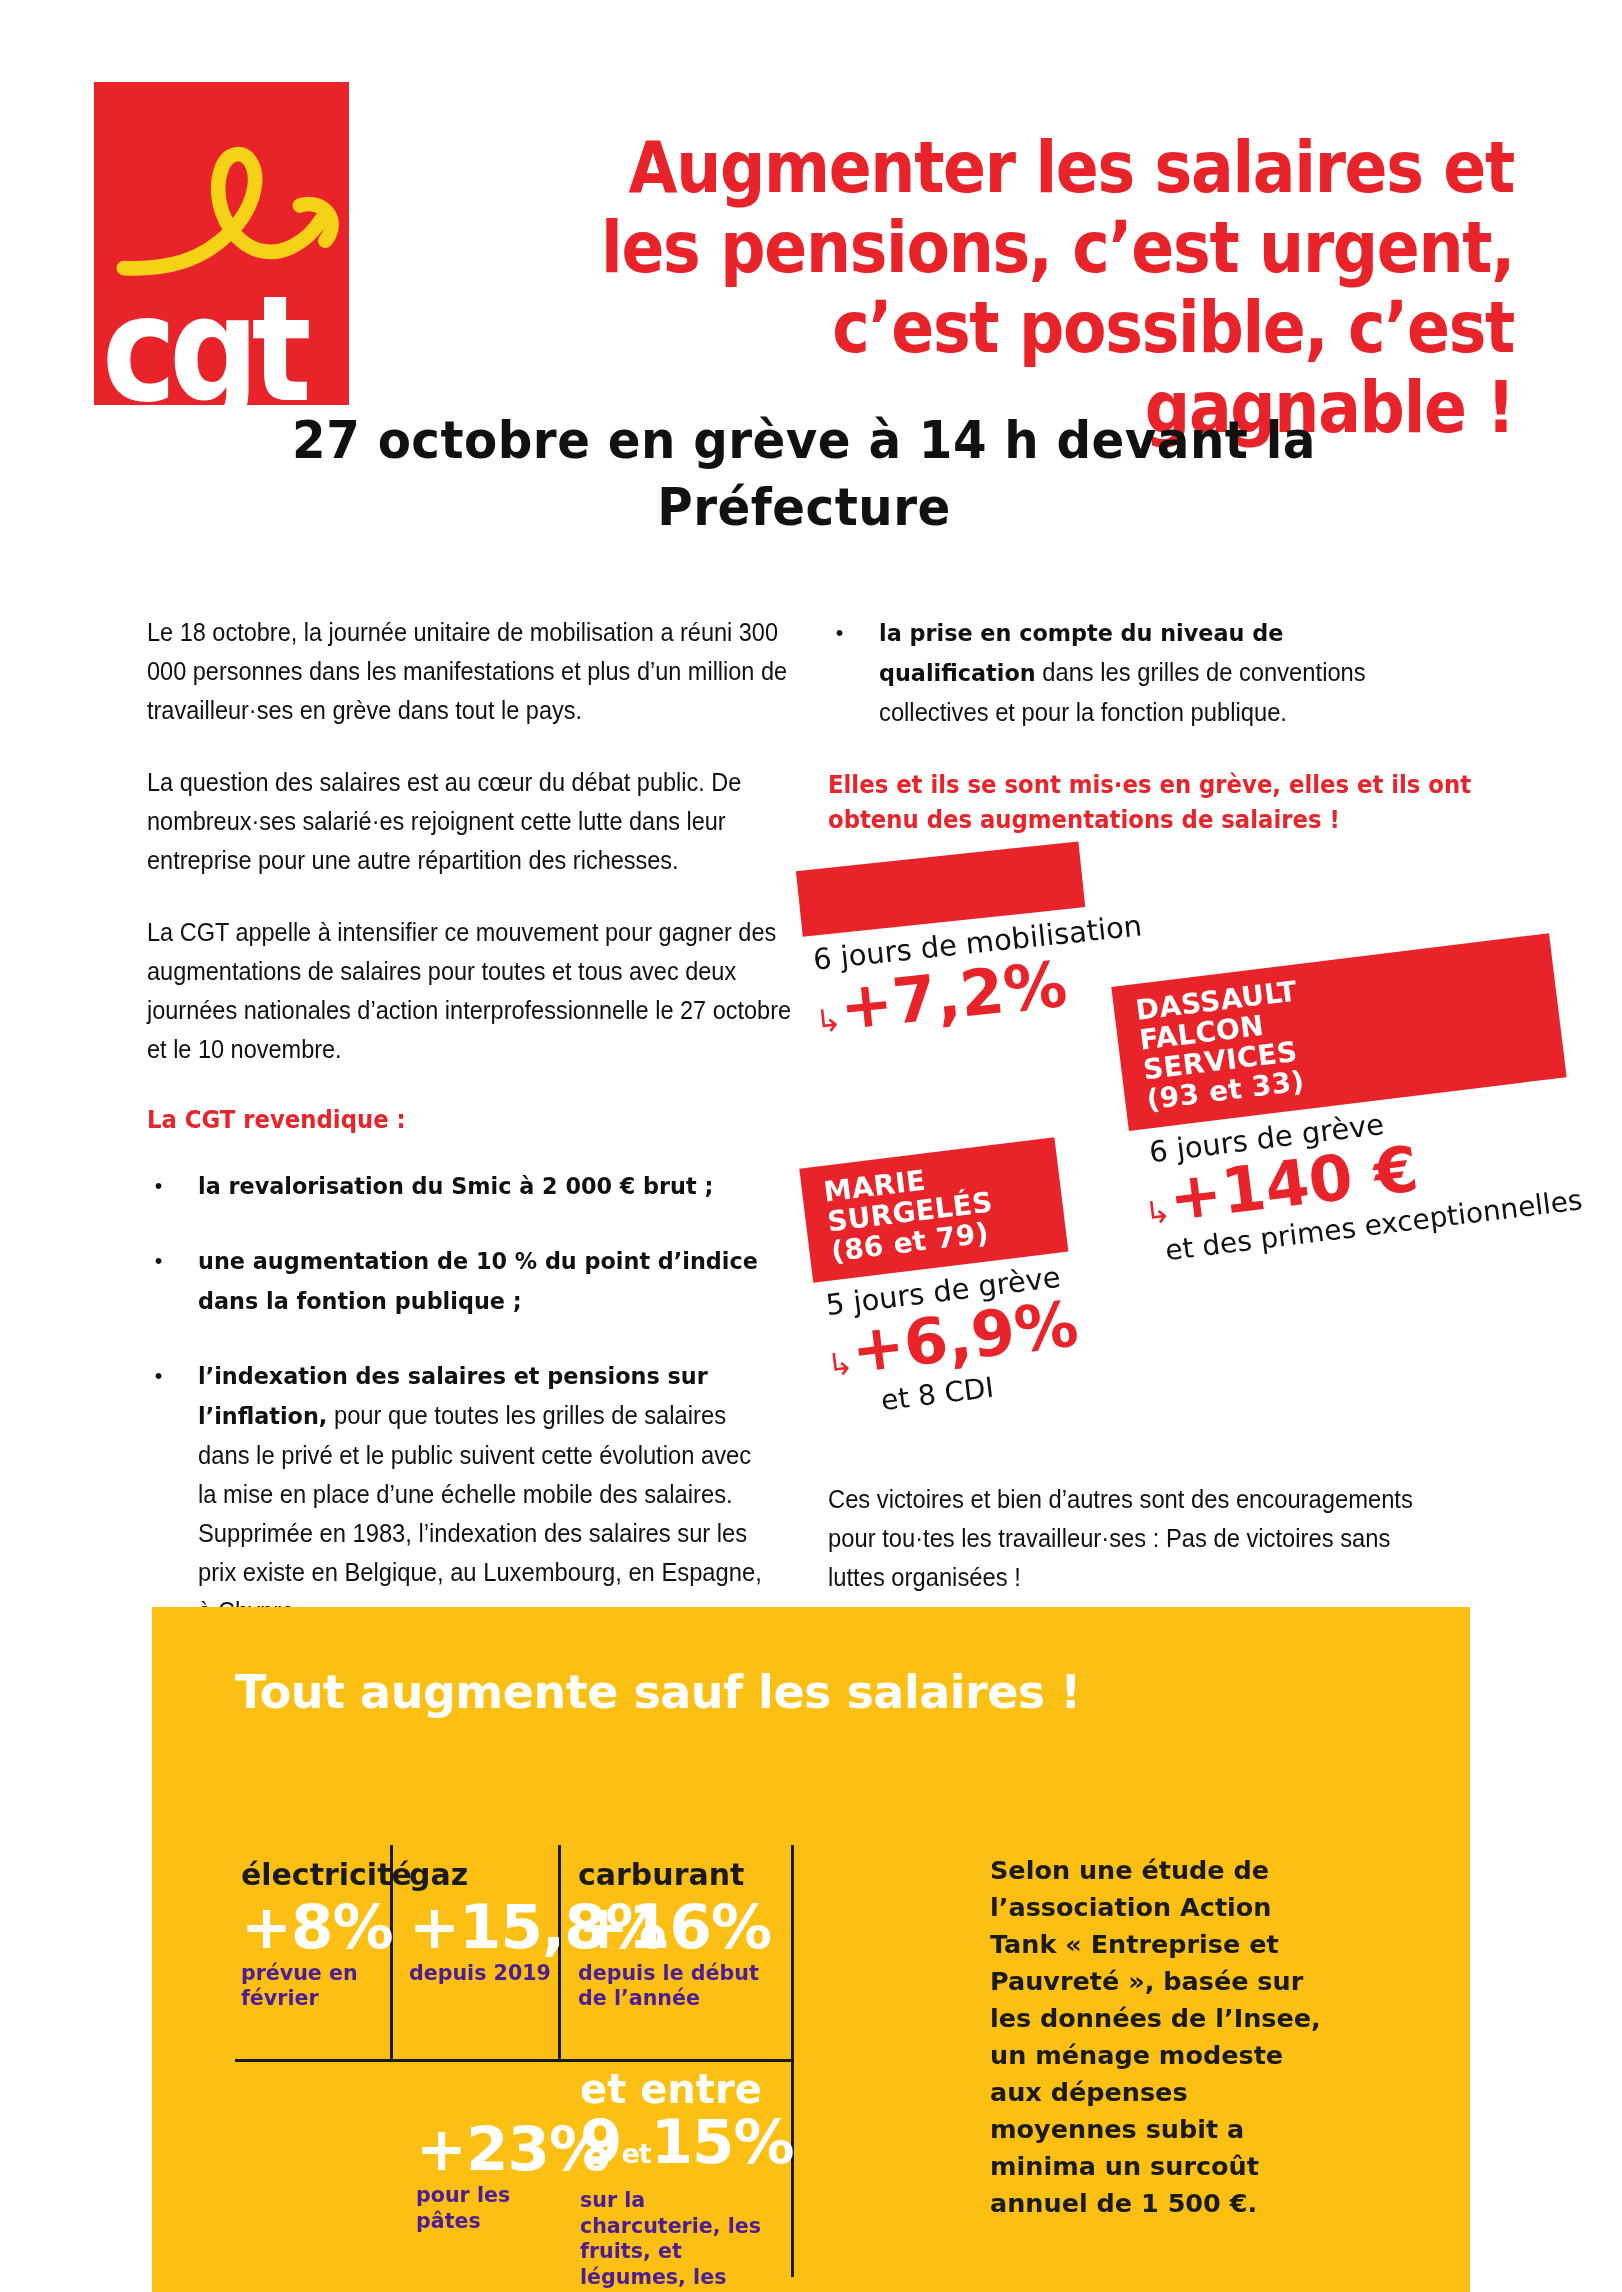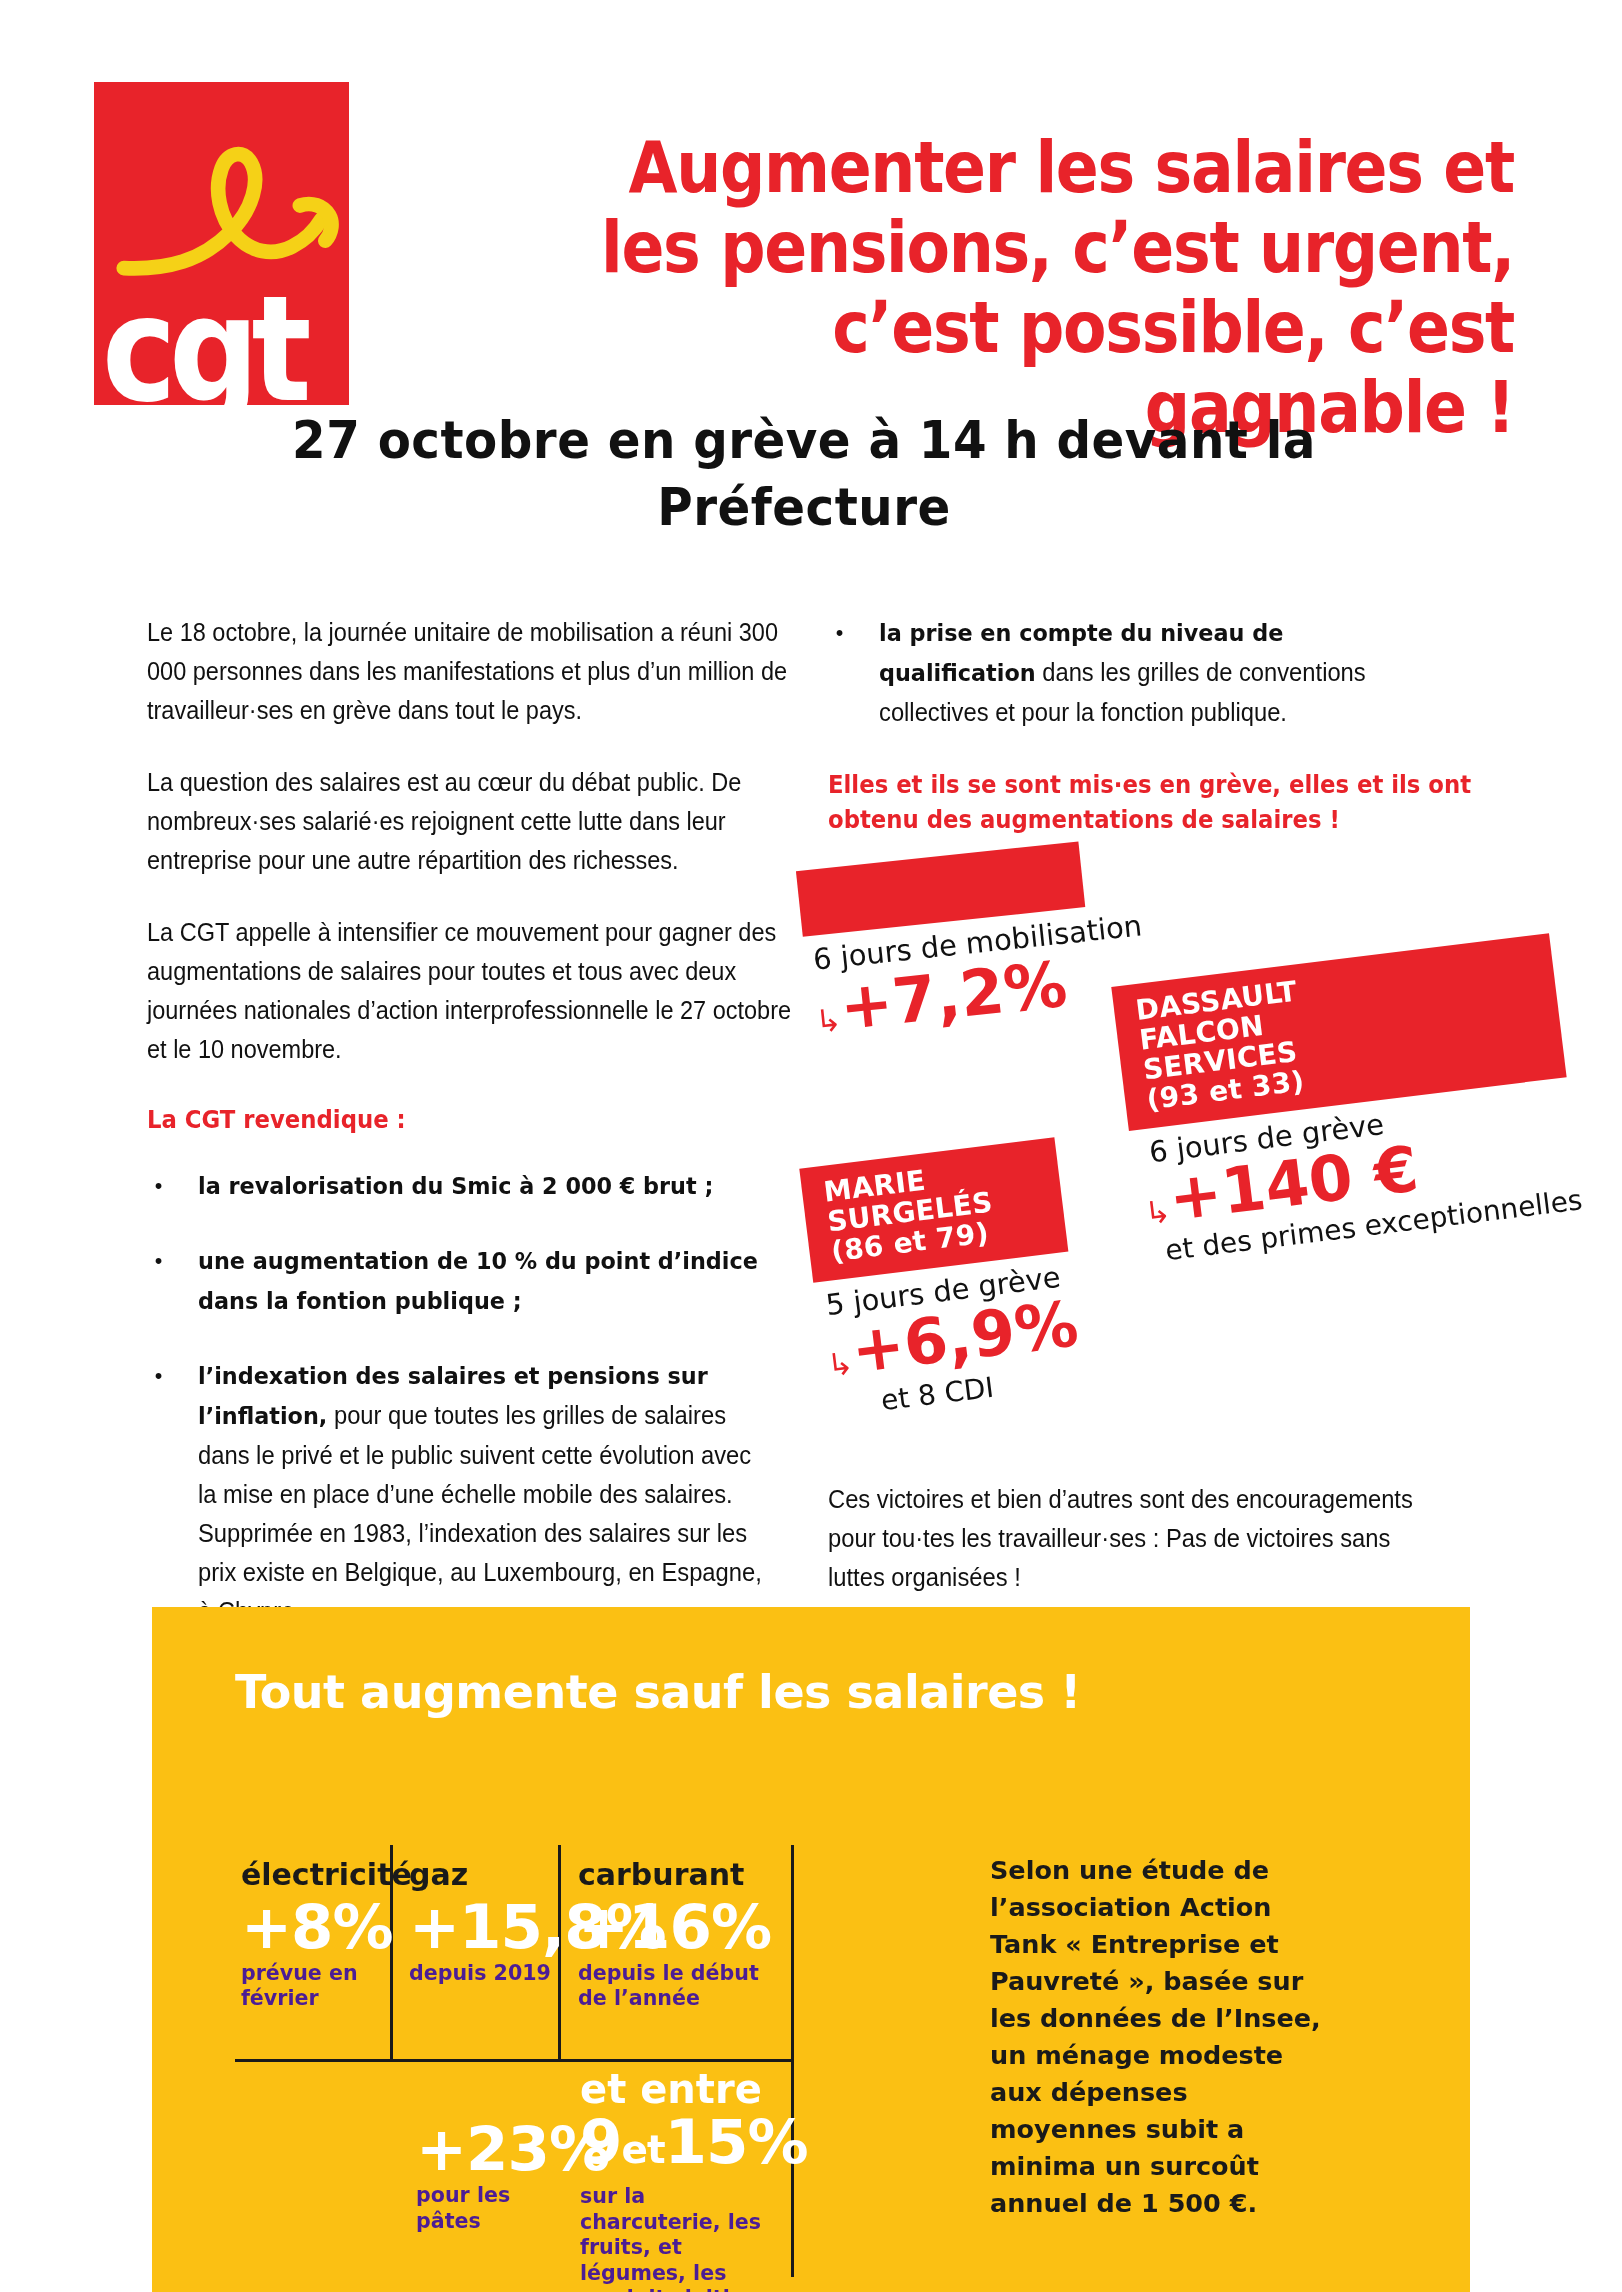--- a/index.html
+++ b/index.html
@@ -271,21 +271,21 @@
     letter-spacing: -1px;
   }
   .yp-small {
     color: #4c1d95;
     font-family: "DejaVu Sans", sans-serif;
     font-weight: bold;
     font-size: 20.6px;
     line-height: 25.5px;
   }
   .yp-mid {
-    font-size: 39px;
+    font-size: 27px;
     vertical-align: baseline;
   }
   .vline {
     position: absolute;
     width: 2.9px;
     background: #1a1a1a;
   }
   .hline {
     position: absolute;
     height: 2.9px;

